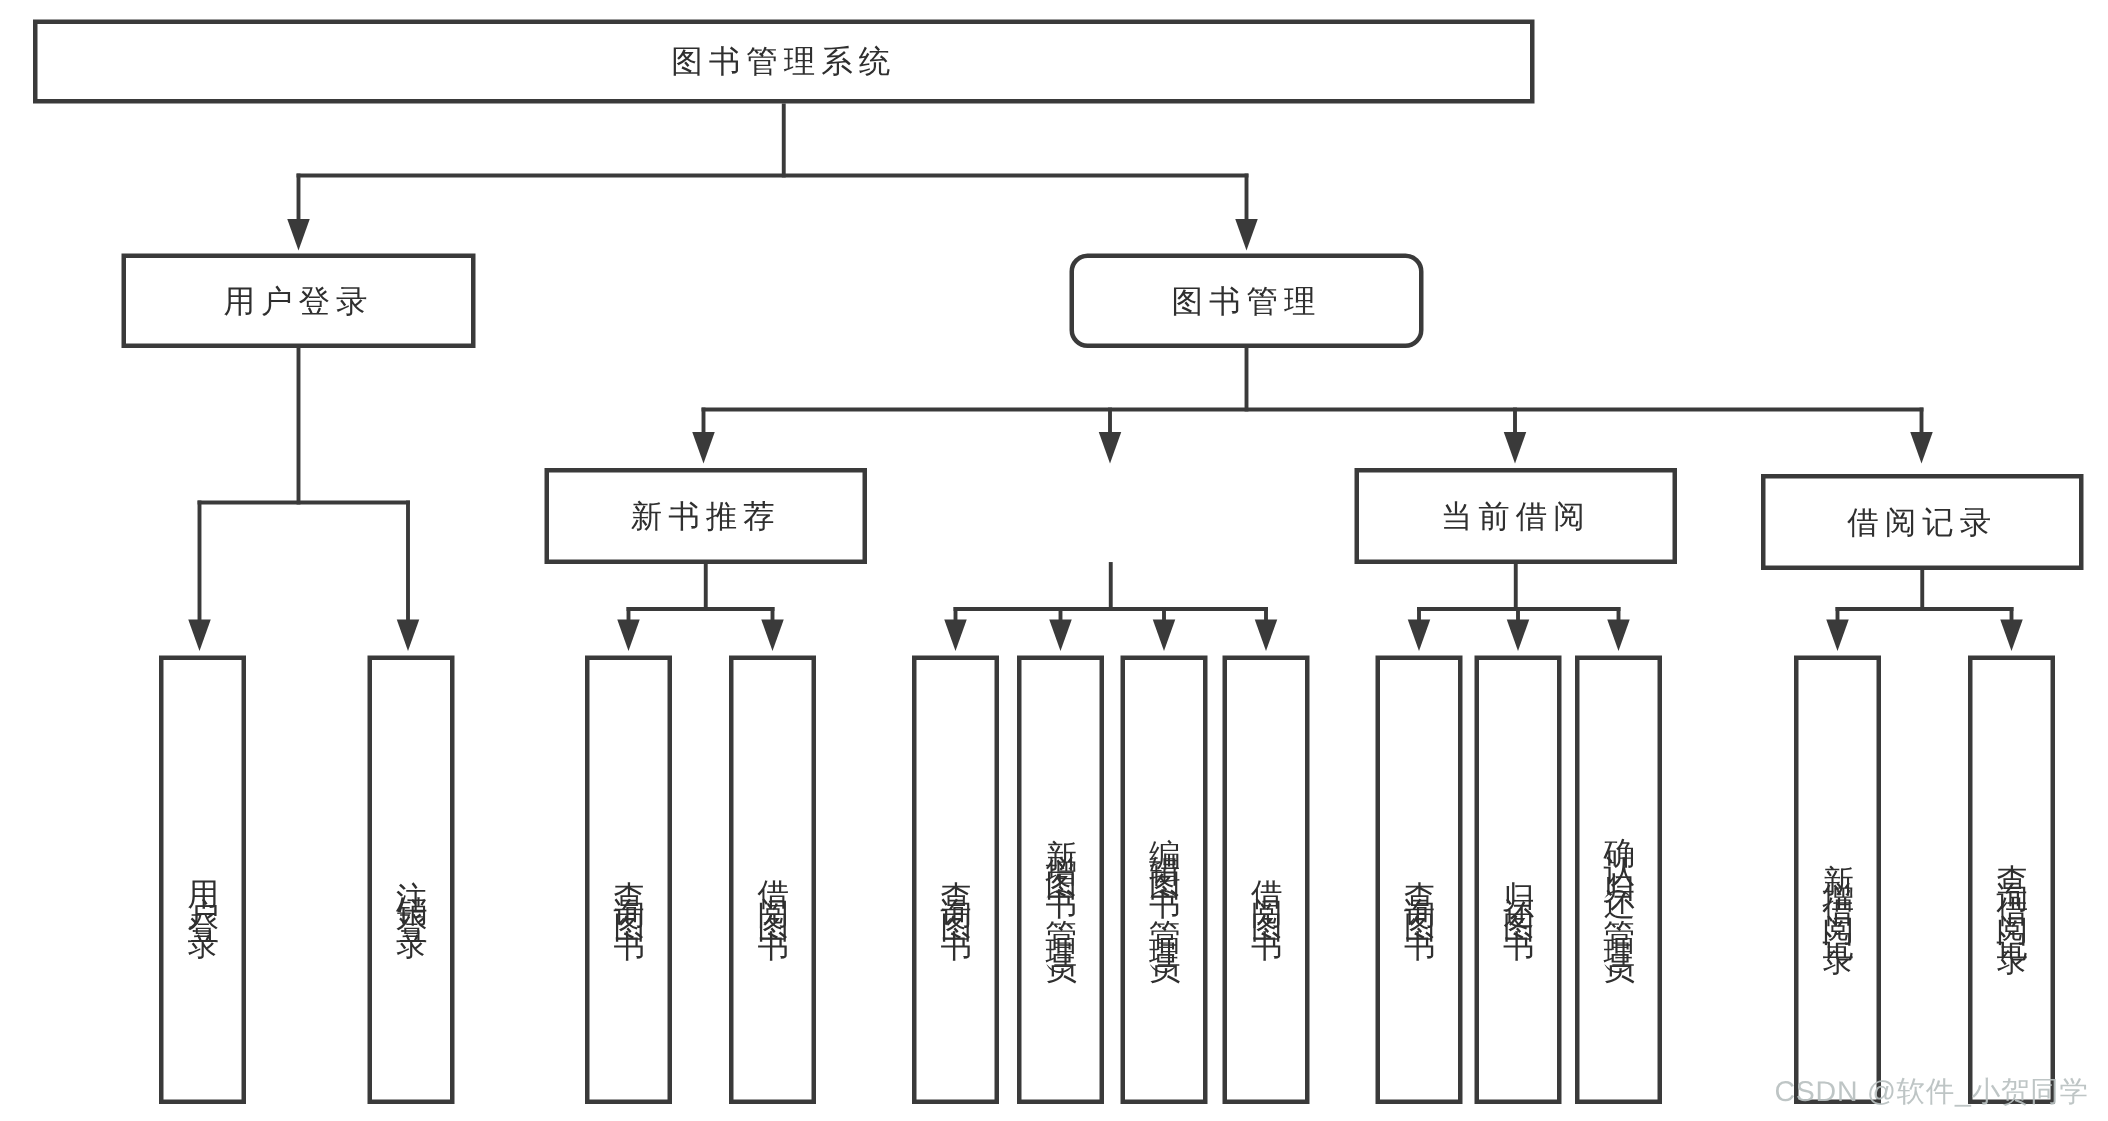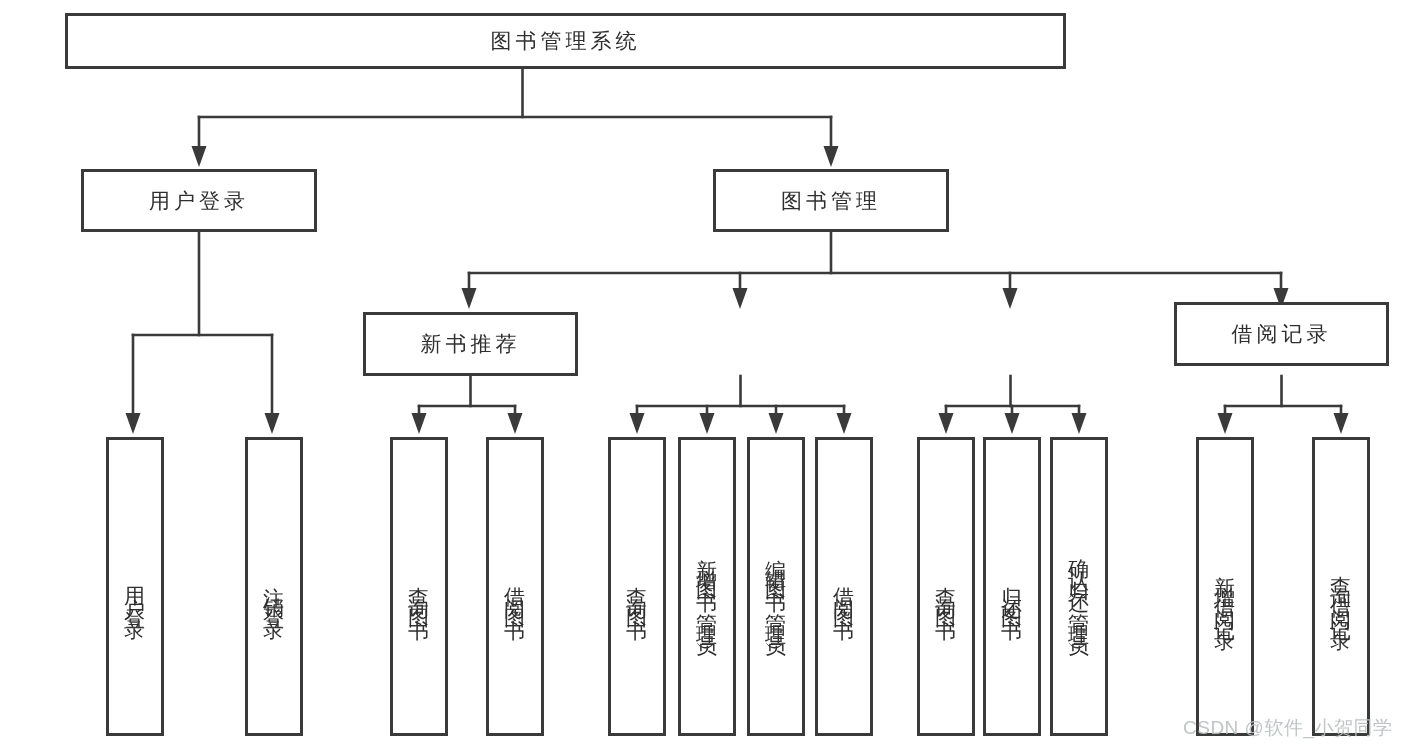--- a/index.html
+++ b/index.html
@@ -84,35 +84,38 @@
       <polygon points="768.5,413 783.5,413 776,434"></polygon>
       <polygon points="836.5,413 851.5,413 844,434"></polygon>
       <polygon points="938.5,413 953.5,413 946,434"></polygon>
       <polygon points="1004.5,413 1019.5,413 1012,434"></polygon>
       <polygon points="1071.5,413 1086.5,413 1079,434"></polygon>
       <polygon points="1217.5,413 1232.5,413 1225,434"></polygon>
       <polygon points="1333.5,413 1348.5,413 1341,434"></polygon>
     </g>
   </svg>
 
-  <div class="hbox" style="left:22px;top:13px;width:1001px;height:56px;margin-left:43px;">
+  <div class="hbox" style="left:22px;top:13px;width:1001px;height:56px;">
     <span>图书管理系统</span>
   </div>
 
   <div class="hbox" style="left:81px;top:169px;width:236px;height:63px;">
     <span>用户登录</span>
   </div>
-  <div class="hbox" style="left:713px;top:169px;width:236px;height:63px;">
+  <div class="hbox" style="left:713px;top:169px;width:236px;height:63px;border-radius:12px;">
     <span>图书管理</span>
   </div>
 
   <div class="hbox" style="left:363px;top:312px;width:215px;height:64px;text-align:right;">
     <span>新书推荐</span>
   </div>
-  <div class="hbox" style="left:1174px;top:302px;width:215px;height:64px;">
+  <div class="hbox" style="left:903px;top:312px;width:215px;height:64px;">
+    <span>当前借阅</span>
+  </div>
+  <div class="hbox" style="left:1174px;top:316px;width:215px;height:64px;">
     <span>借阅记录</span>
   </div>
 
   <div class="vbox" style="left:106px;">
     <span class="vtext">用户登录</span>
   </div>
   <div class="vbox" style="left:245px;">
     <span class="vtext">注销登录</span>
   </div>
 

